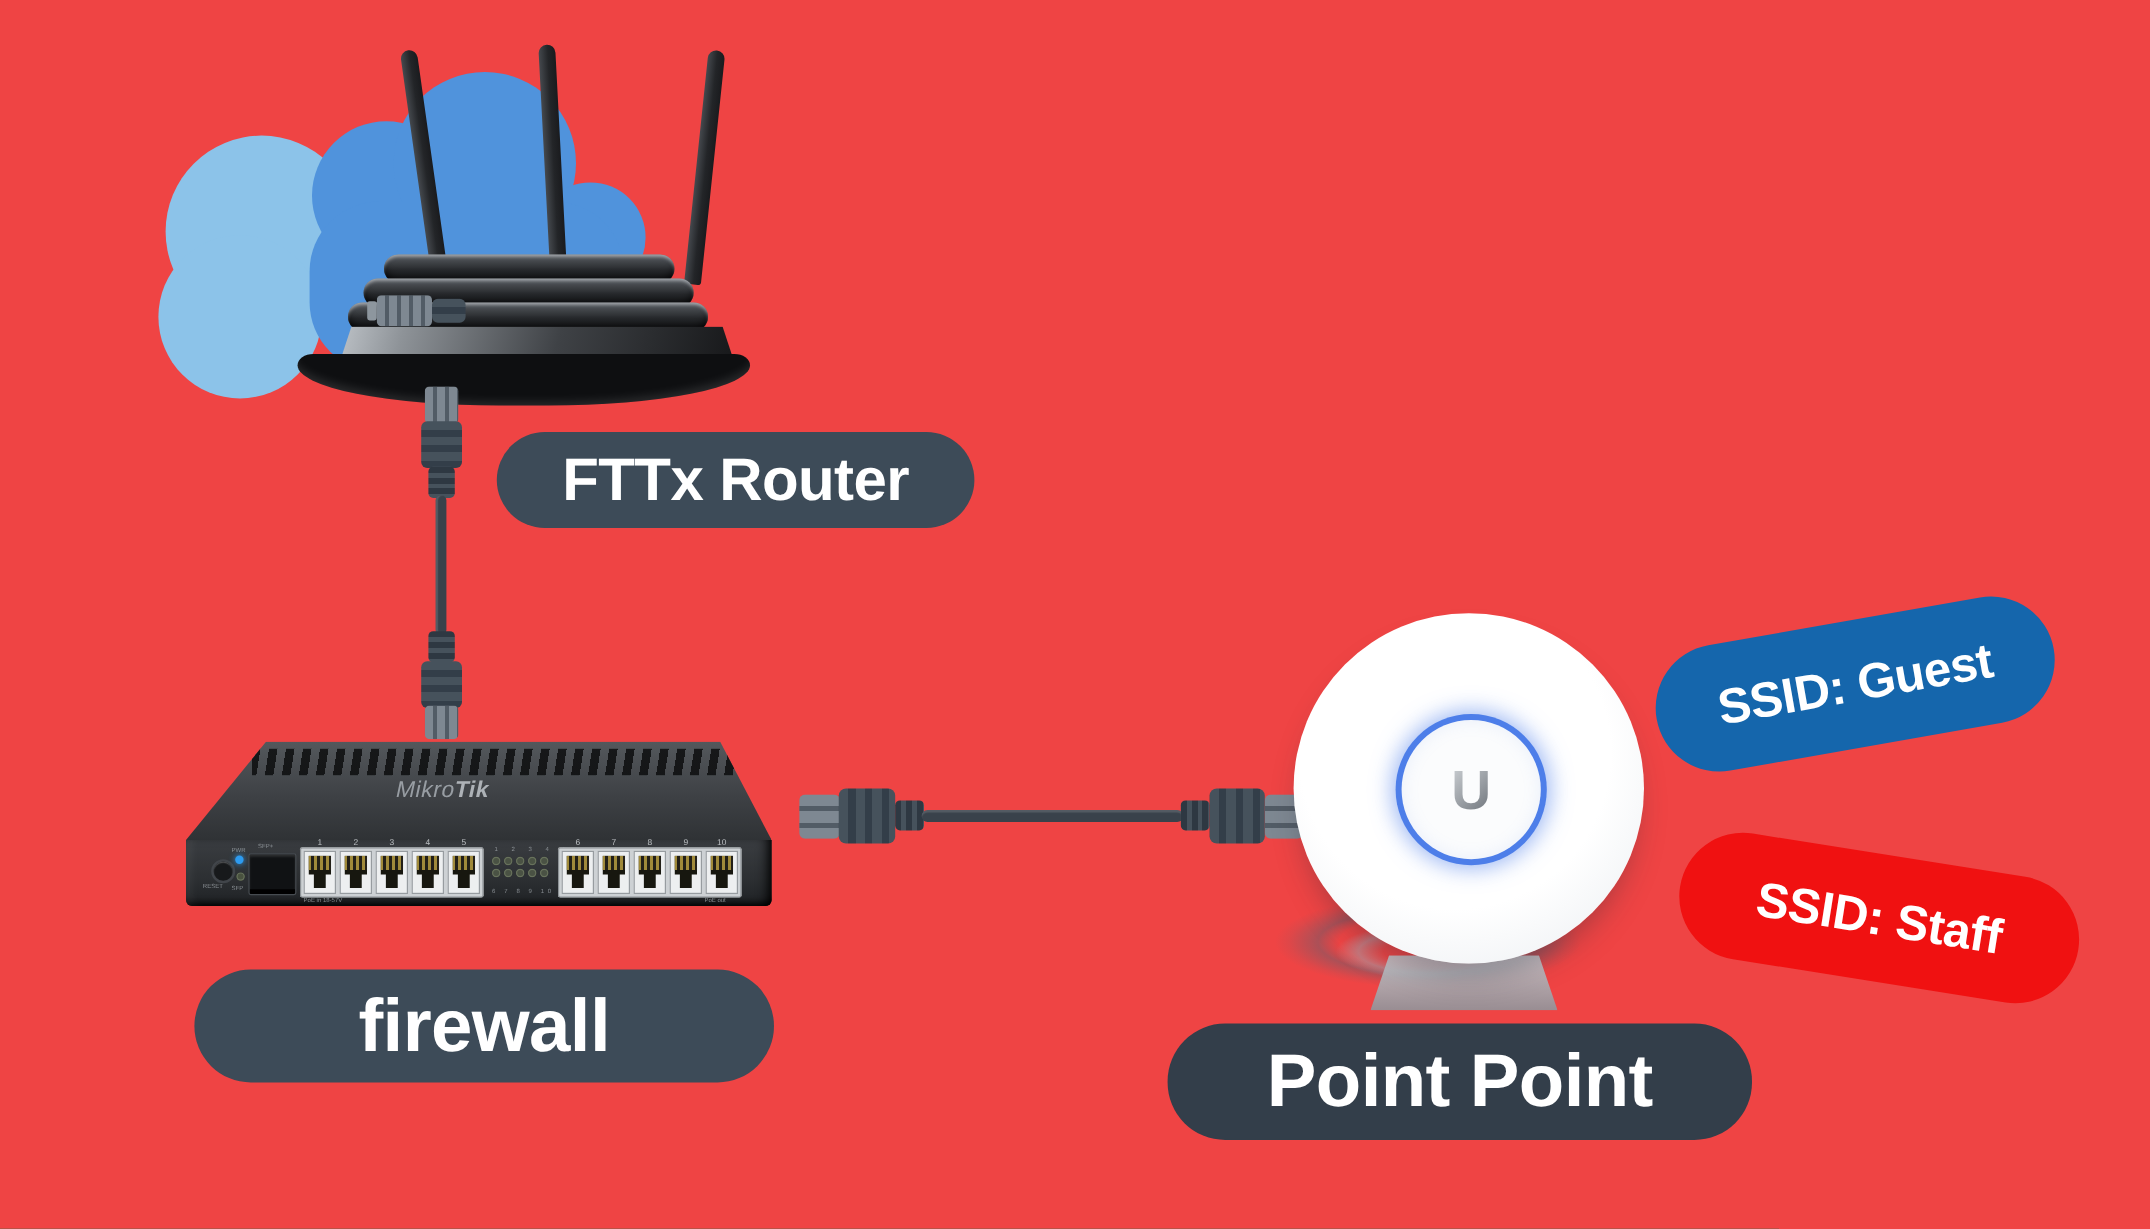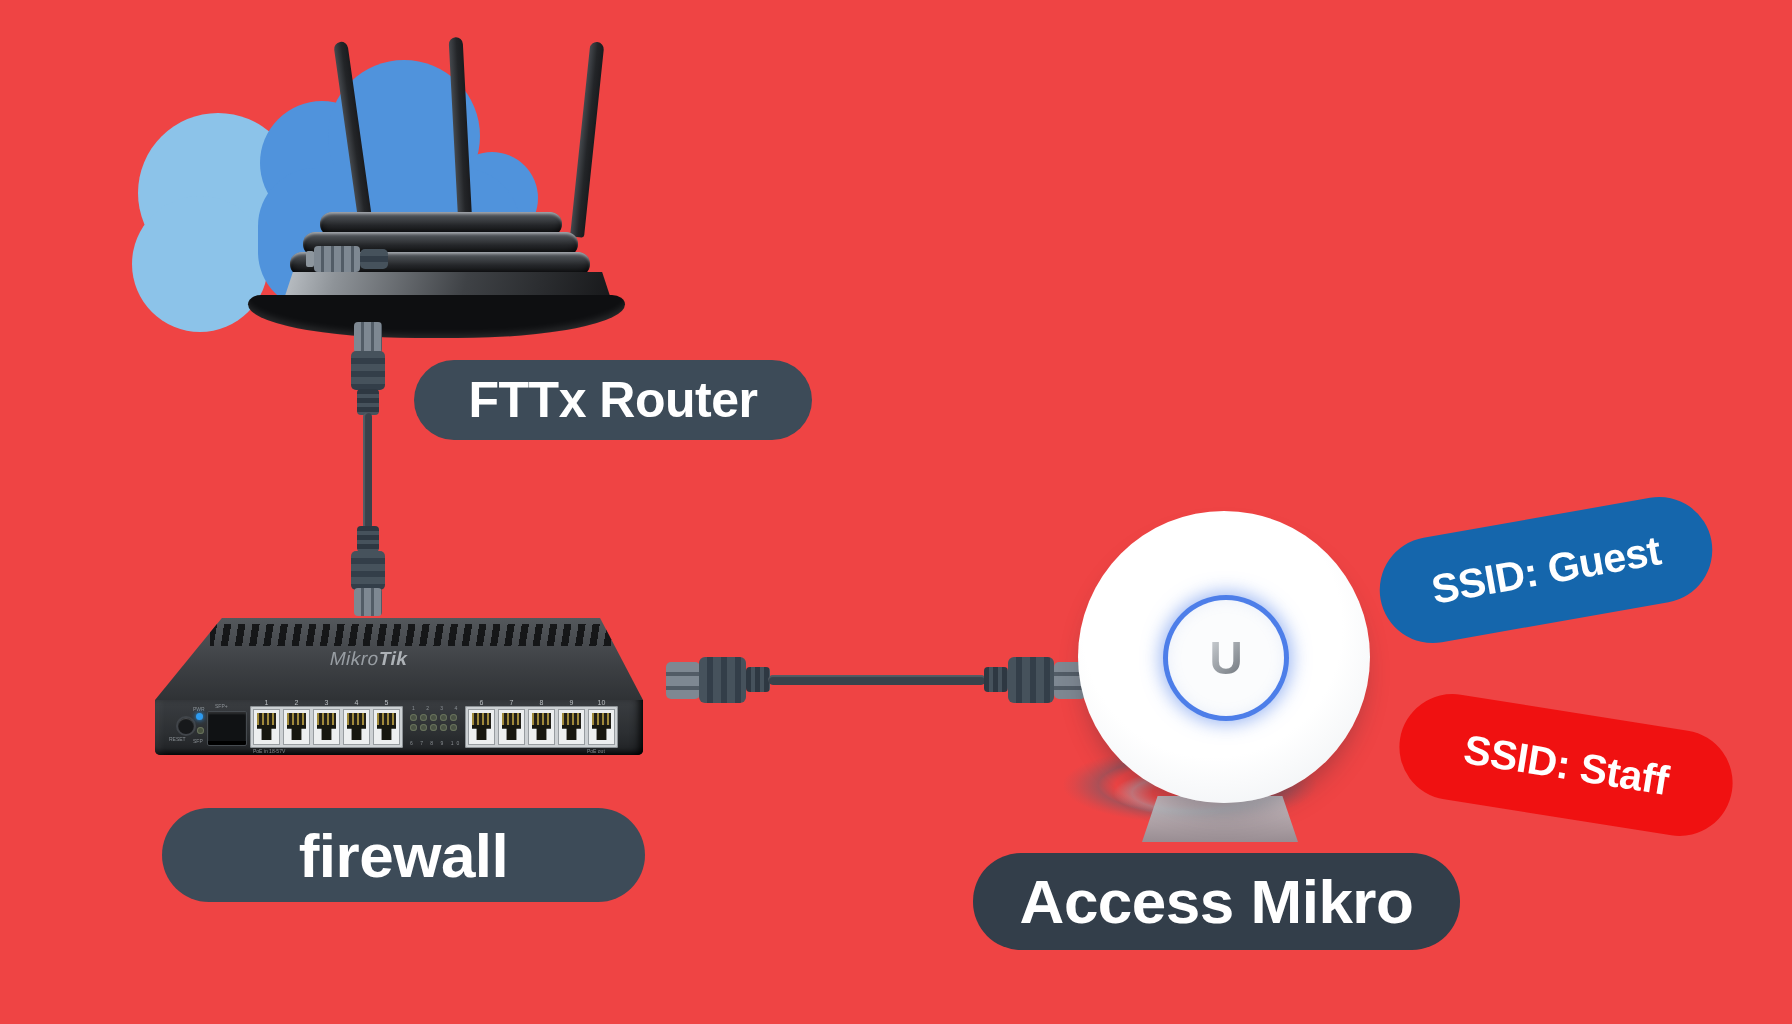--- a/index.html
+++ b/index.html
@@ -239,16 +239,16 @@
 
   <div class="abs pill" style="left: 1378px; top: 517px; width: 336px; height: 106px; border-radius: 53px; font-size: 41px; transform: rotate(-10deg); background: rgb(21, 102, 172);">
     <span>SSID: Guest</span>
   </div>
 
   <div class="abs pill" style="left: 1398px; top: 712px; width: 336px; height: 106px; border-radius: 53px; font-size: 41px; transform: rotate(9deg); background: rgb(240, 17, 17);">
     <span>SSID: Staff</span>
   </div>
 
   <div class="abs pill" style="left: 973px; top: 853px; width: 487px; height: 97px; border-radius: 48px; font-size: 62px; background: rgb(51, 62, 74);">
-    <span>Access Mikro</span>
+    <span>Point Point</span>
   </div>
 
 </div>
 
 </body></html>

